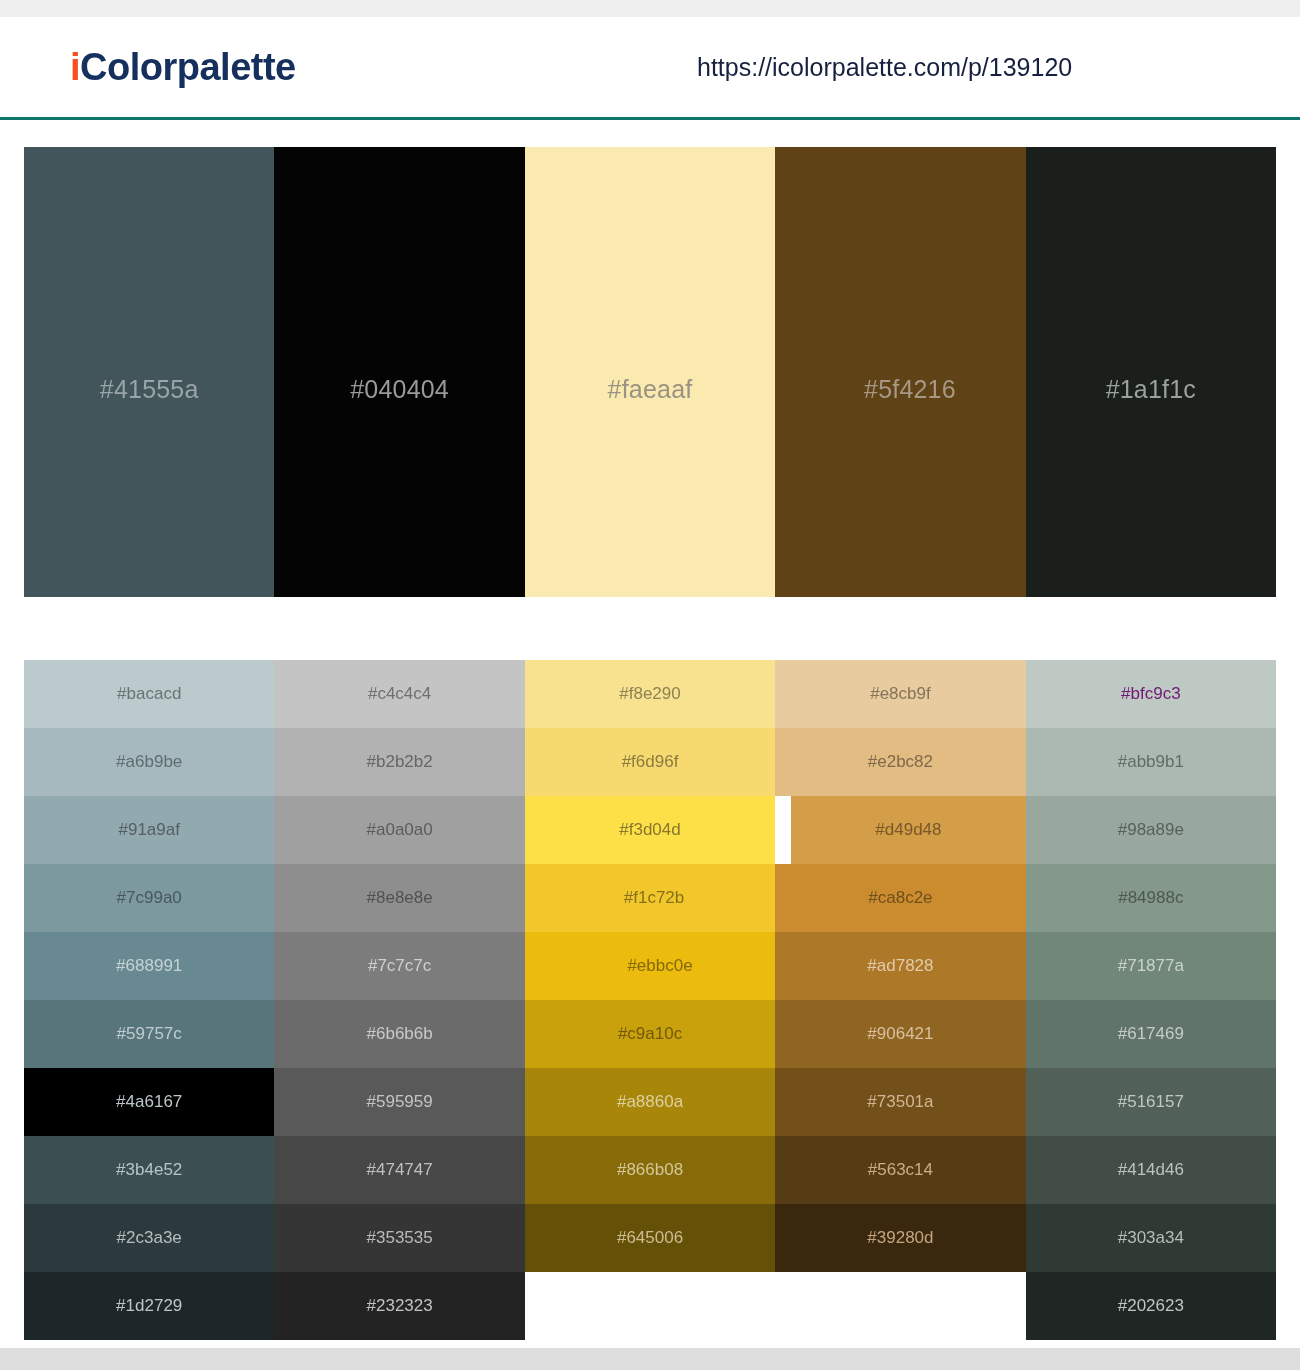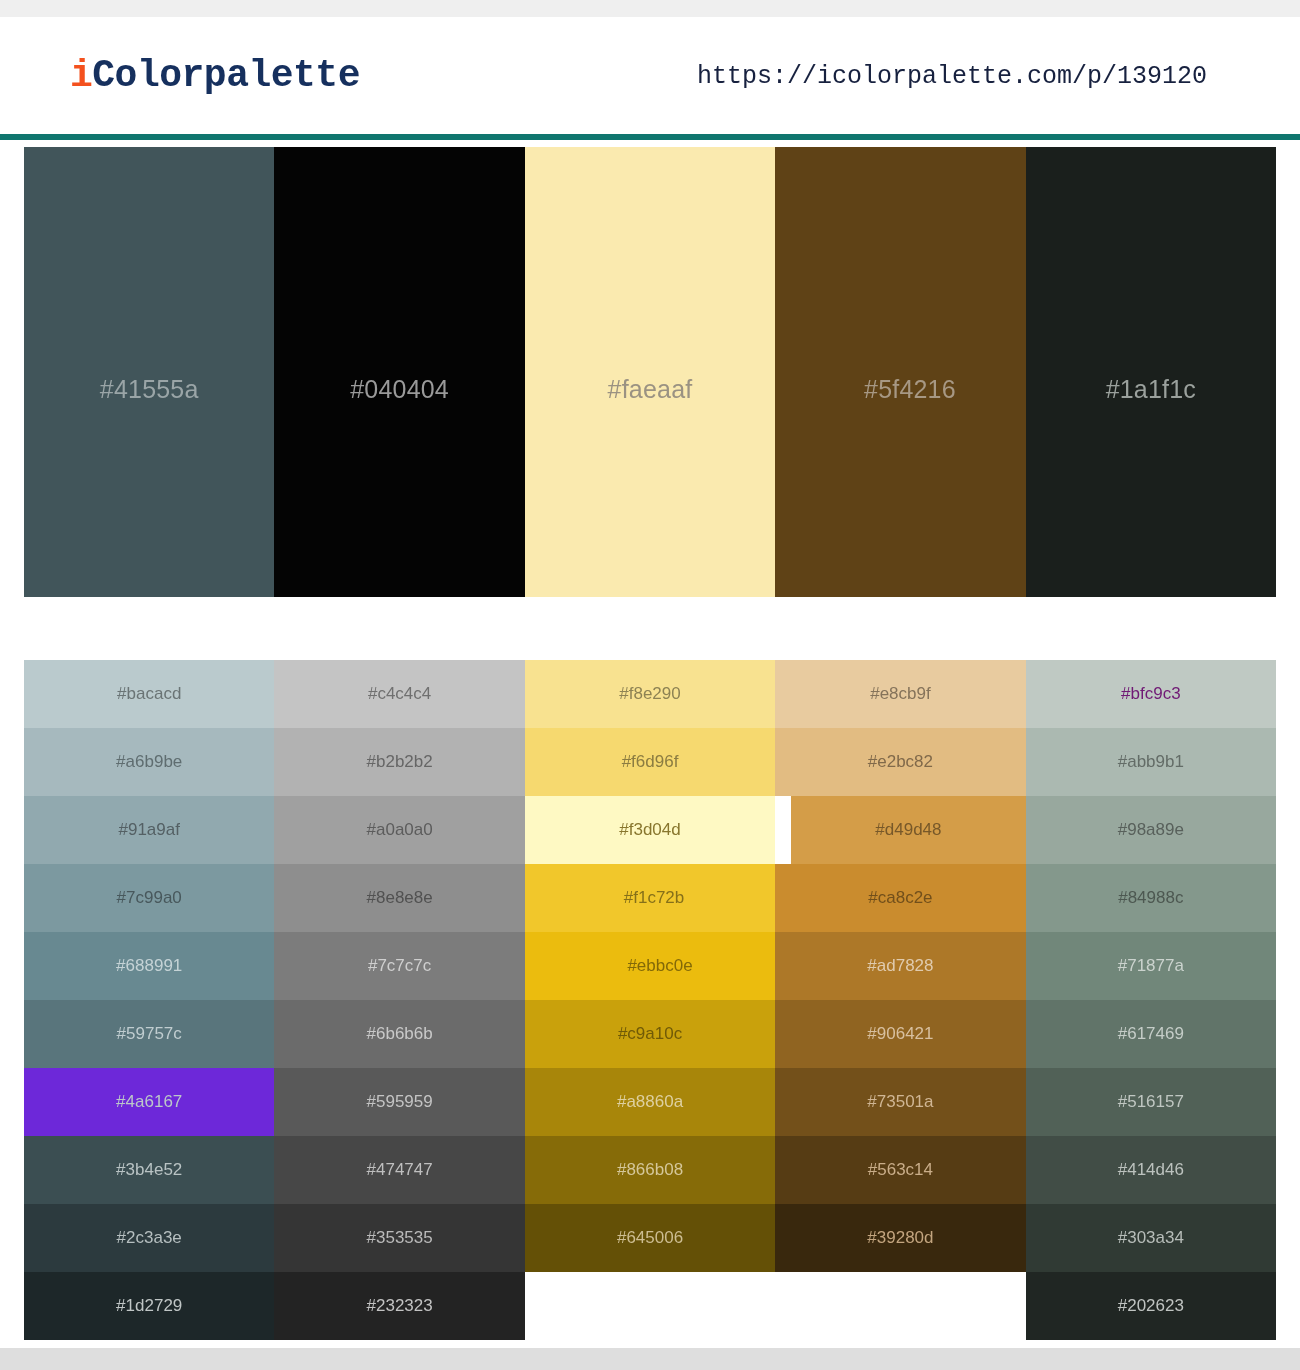--- a/index.html
+++ b/index.html
@@ -18,27 +18,26 @@
 
   
   .top-strip {
     height: 17px;
     width: 100%;
     background: #efefef;
   }
 
   
   .header {
-    height: 123px;
+    height: 103px;
     width: 100%;
     background: #ffffff;
-    border-bottom: 6px solid #0f766e;
+    border-bottom: 3px solid #0f766e;
     box-sizing: border-box;
     position: relative;
-    font-family: Liberation Mono, monospace;
   }
   .logo {
     position: absolute;
     left: 70px;
     top: 50%;
     transform: translateY(-50%);
     font-size: 38px;
     font-weight: bold;
     letter-spacing: -0.5px;
     white-space: nowrap;
@@ -152,41 +151,41 @@
   </div>
 
 <div class="shades-grid" id="shades-grid">
     <div class="shade-col">
       <div class="shade-cell" style="background: rgb(186, 202, 205); color: rgb(106, 116, 117);">#bacacd</div>
       <div class="shade-cell" style="background: rgb(166, 185, 190); color: rgb(95, 109, 112);">#a6b9be</div>
       <div class="shade-cell" style="background: rgb(145, 169, 175); color: rgb(84, 96, 100);">#91a9af</div>
       <div class="shade-cell" style="background: rgb(124, 153, 160); color: rgb(72, 88, 92);">#7c99a0</div>
       <div class="shade-cell" style="background: rgb(104, 137, 145); color: rgb(197, 211, 214);">#688991</div>
       <div class="shade-cell" style="background: rgb(89, 117, 124); color: rgb(192, 205, 208);">#59757c</div>
-      <div class="shade-cell" style="background: #6d28d9; color: rgb(188, 199, 201);">#4a6167</div>
+      <div class="shade-cell" style="background: #000000; color: rgb(188, 199, 201);">#4a6167</div>
       <div class="shade-cell" style="background: rgb(59, 78, 82); color: rgb(185, 195, 196);">#3b4e52</div>
       <div class="shade-cell" style="background: rgb(44, 58, 62); color: rgb(182, 191, 192);">#2c3a3e</div>
       <div class="shade-cell" style="background: rgb(29, 39, 41); color: rgb(192, 198, 198);">#1d2729</div>
     </div>
     <div class="shade-col">
       <div class="shade-cell" style="background: rgb(196, 196, 196); color: rgb(112, 112, 112);">#c4c4c4</div>
       <div class="shade-cell" style="background: rgb(178, 178, 178); color: rgb(102, 102, 102);">#b2b2b2</div>
       <div class="shade-cell" style="background: rgb(160, 160, 160); color: rgb(92, 92, 92);">#a0a0a0</div>
       <div class="shade-cell" style="background: rgb(142, 142, 142); color: rgb(81, 81, 81);">#8e8e8e</div>
       <div class="shade-cell" style="background: rgb(124, 124, 124); color: rgb(207, 207, 207);">#7c7c7c</div>
       <div class="shade-cell" style="background: rgb(107, 107, 107); color: rgb(201, 201, 201);">#6b6b6b</div>
       <div class="shade-cell" style="background: rgb(89, 89, 89); color: rgb(196, 196, 196);">#595959</div>
       <div class="shade-cell" style="background: rgb(71, 71, 71); color: rgb(191, 191, 191);">#474747</div>
       <div class="shade-cell" style="background: rgb(53, 53, 53); color: rgb(186, 186, 186);">#353535</div>
       <div class="shade-cell" style="background: rgb(35, 35, 35); color: rgb(195, 195, 195);">#232323</div>
     </div>
     <div class="shade-col">
       <div class="shade-cell" style="background: rgb(248, 226, 144); color: rgb(141, 130, 83);">#f8e290</div>
       <div class="shade-cell" style="background: rgb(246, 217, 111); color: rgb(139, 124, 65);">#f6d96f</div>
-      <div class="shade-cell" style="background: #fef9c3; color: rgb(136, 118, 45);">#f3d04d</div>
+      <div class="shade-cell" style="background: #fde047; color: rgb(136, 118, 45);">#f3d04d</div>
       <div class="shade-cell" style="background: rgb(241, 199, 43); color: rgb(134, 112, 25); padding-left: 8px;">#f1c72b</div>
       <div class="shade-cell" style="background: rgb(235, 188, 14); color: rgb(131, 105, 8); padding-left: 20px;">#ebbc0e</div>
       <div class="shade-cell" style="background: rgb(201, 161, 12); color: rgb(112, 90, 7);">#c9a10c</div>
       <div class="shade-cell" style="background: rgb(168, 134, 10); color: rgb(222, 208, 160);">#a8860a</div>
       <div class="shade-cell" style="background: rgb(134, 107, 8); color: rgb(213, 199, 154);">#866b08</div>
       <div class="shade-cell" style="background: rgb(100, 80, 6); color: rgb(205, 189, 146);">#645006</div>
     </div>
     <div class="shade-col">
       <div class="shade-cell" style="background: rgb(232, 203, 159); color: rgb(133, 115, 90);">#e8cb9f</div>
       <div class="shade-cell" style="background: rgb(226, 188, 130); color: rgb(128, 105, 74);">#e2bc82</div>

